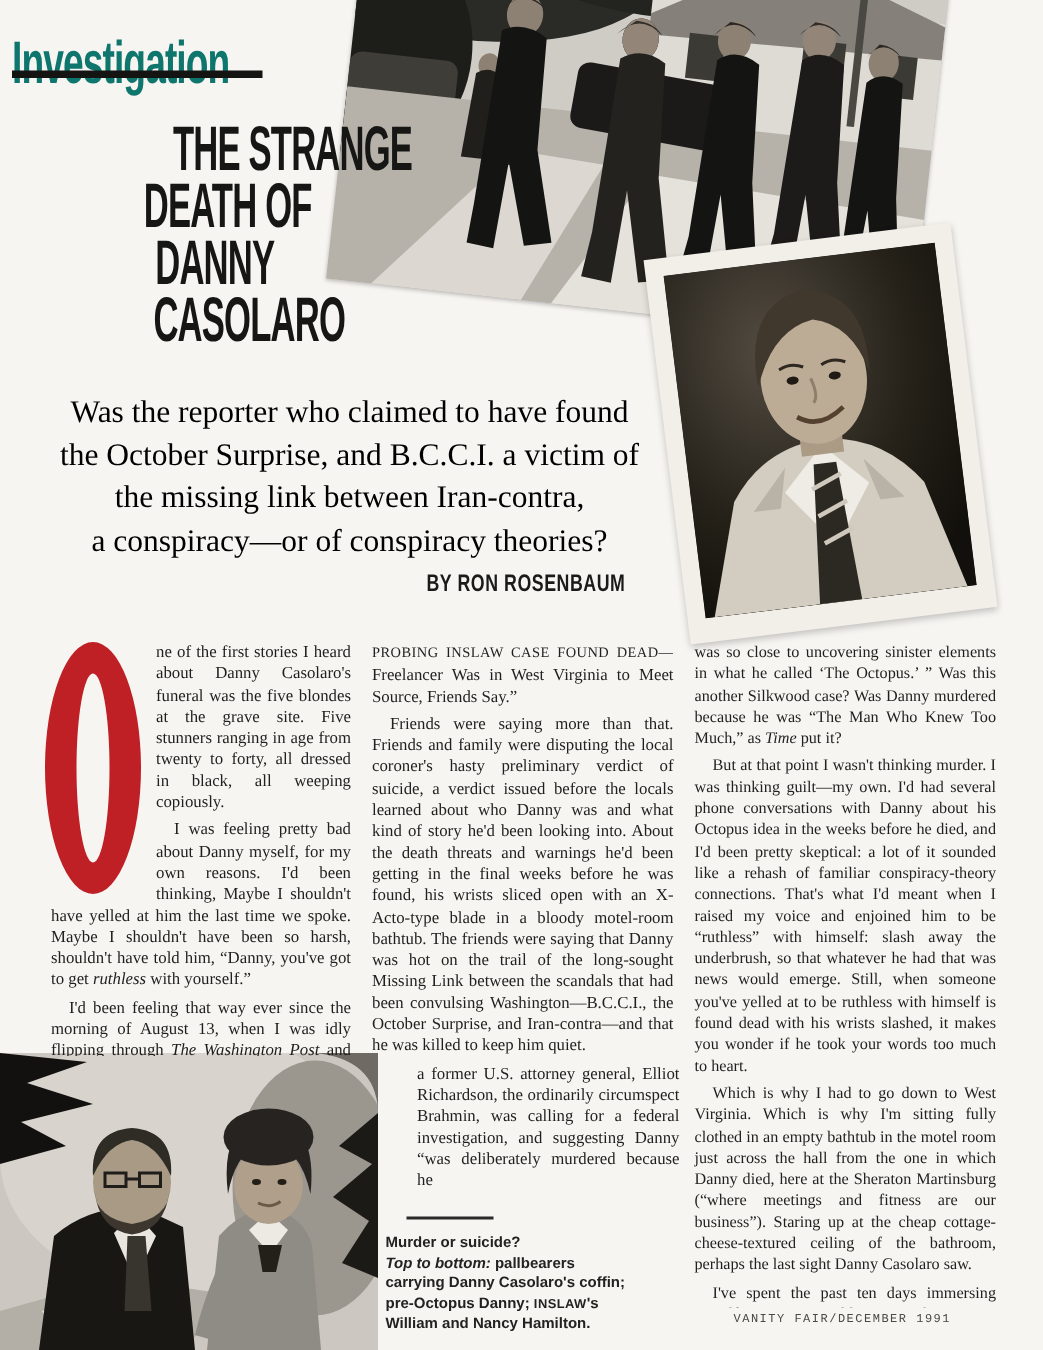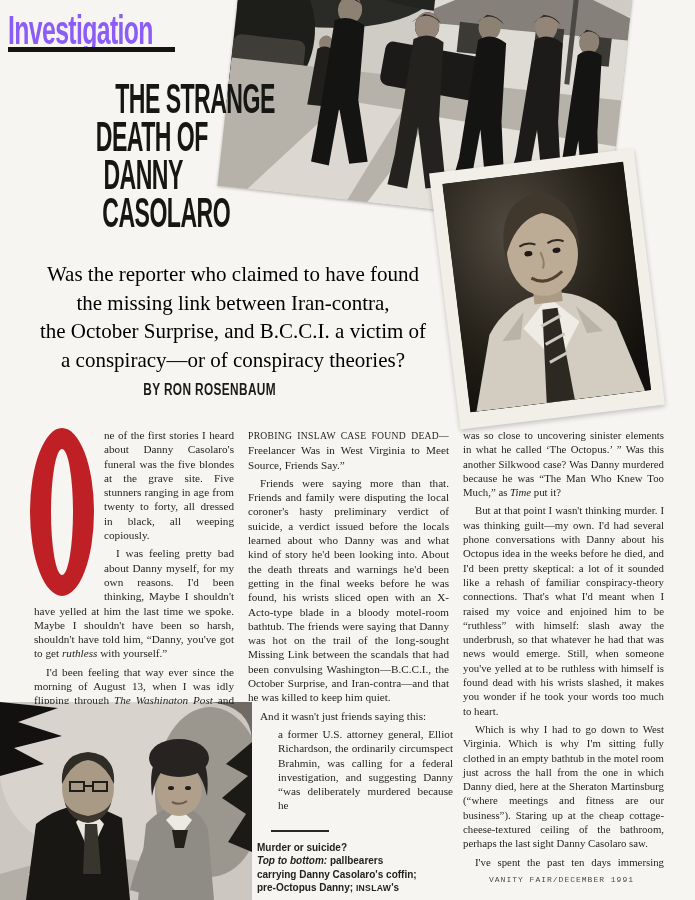--- a/index.html
+++ b/index.html
@@ -1,32 +1,32 @@
 <!DOCTYPE html>
 <html><head>
 <meta charset="utf-8">
 <style>
   html,body{margin:0;padding:0;background:#888;}
   .page{position:relative;width:695px;height:900px;background:#f6f5f2;overflow:hidden;
         font-family:"Liberation Serif",serif;color:#1d1c1a;}
   
-  .kicker{position:absolute;left:8px;top:8px;font-family:"Liberation Sans",sans-serif;
-          font-weight:bold;font-size:40px;line-height:44px;color:#8b5cf6;white-space:nowrap;}
+  .kicker{position:absolute;left:8px;top:20px;font-family:"Liberation Sans",sans-serif;
+          font-weight:bold;font-size:40px;line-height:44px;color:#0f766e;white-space:nowrap;}
   .kicker .squeeze{display:inline-block;transform:scaleX(0.62);transform-origin:left center;letter-spacing:-1px;}
   .kicker-rule{position:absolute;left:8px;top:47px;width:167px;height:5px;background:#141413;}
   
   .title{position:absolute;left:50px;top:80px;width:186px;text-align:center;
          font-family:Liberation Sans, sans-serif;font-weight:bold;font-size:42px;
          line-height:38px;color:#161615;}
   .title .line{display:block;}
   .title .line span{display:inline-block;transform:scaleX(0.55);transform-origin:center;letter-spacing:-1px;white-space:nowrap;}
   
   .deck{position:absolute;left:12px;top:260px;width:442px;text-align:center;
         font-size:21px;line-height:28.5px;color:#000000;}
-  .byline{position:absolute;left:120px;top:381px;width:320px;text-align:left;
+  .byline{position:absolute;left:120px;top:381px;width:320px;text-align:right;
           font-family:"Liberation Sans",sans-serif;font-weight:bold;font-size:16px;color:#1a1a19;}
   .byline span{display:inline-block;transform:scaleX(0.74);transform-origin:center;letter-spacing:0.5px;white-space:nowrap;}
   
   .photo{position:absolute;}
   .photo svg{display:block;width:100%;height:100%;}
   .funeral{left:230px;top:-44px;width:392px;height:252px;transform:rotate(6.3deg);
            box-shadow:0 1px 3px rgba(0,0,0,.25);background:#cfccc6;}
   .portrait{left:444px;top:160px;width:206px;height:258px;transform:rotate(-7deg);
             background:#f2efe9;box-shadow:0 2px 5px rgba(0,0,0,.22);padding:12px 12px 16px 12px;box-sizing:border-box;}
   .portrait .inner{width:100%;height:100%;background:#17140f;}
@@ -178,40 +178,39 @@
 
   <h1 class="title" style="margin:0;font-size:42px;">
     <span class="line"><span>THE STRANGE</span></span>
     <span class="line"><span>DEATH OF</span></span>
     <span class="line"><span>DANNY</span></span>
     <span class="line"><span>CASOLARO</span></span>
   </h1>
 
   <div class="deck">
     <div>Was the reporter who claimed to have found</div>
+    <div>the October Surprise, and B.C.C.I. a victim of</div>
     <div>the missing link between Iran-contra,</div>
-    <div>the October Surprise, and B.C.C.I. a victim of</div>
     <div>a conspiracy—or of conspiracy theories?</div>
   </div>
 
   <div class="byline">
     <span>BY RON ROSENBAUM</span>
   </div>
 
   <div class="col col1">
     <span class="dropcap" aria-label="O"></span>
     <p><span>ne of the first stories I heard about Danny Casolaro's funeral was the five blondes at the grave site. Five stunners ranging in age from twenty to forty, all dressed in black, all weeping copiously.</span></p>
     <p class="ind"><span>I was feeling pretty bad about Danny myself, for my own reasons. I'd been thinking, Maybe I shouldn't have yelled at him the last time we spoke. Maybe I shouldn't have been so harsh, shouldn't have told him, “Danny, you've got to get </span><span class="it">ruthless</span><span> with yourself.”</span></p>
     <p class="ind"><span>I'd been feeling that way ever since the morning of August 13, when I was idly flipping through </span><span class="it">The Washington Post</span><span> and froze at the headline: “</span><span class="sc">WRITER</span></p>
   </div>
 
   <div class="col col2">
     <p><span class="sc">PROBING INSLAW CASE FOUND DEAD—</span><span>Freelancer Was in West Virginia to Meet Source, Friends Say.”</span></p>
     <p class="ind"><span>Friends were saying more than that. Friends and family were disputing the local coroner's hasty preliminary verdict of suicide, a verdict issued before the locals learned about who Danny was and what kind of story he'd been looking into. About the death threats and warnings he'd been getting in the final weeks before he was found, his wrists sliced open with an X-Acto-type blade in a bloody motel-room bathtub. The friends were saying that Danny was hot on the trail of the long-sought Missing Link between the scandals that had been convulsing Washington—B.C.C.I., the October Surprise, and Iran-contra—and that he was killed to keep him quiet.</span></p>
-    <p class="ind"><span>And it wasn't just friends saying this:</span></p>
     <div class="wrapblock"><span>a former U.S. attorney general, Elliot Richardson, the ordinarily circumspect Brahmin, was calling for a federal investigation, and suggesting Danny “was deliberately murdered because he</span></div>
     <div class="cap-rule"></div>
     <div class="caption">
       <span class="q">Murder or suicide?</span>
       <span class="it">Top to bottom:</span><span> pallbearers carrying Danny Casolaro's coffin; pre-Octopus Danny; </span><span class="sc">INSLAW</span><span>'s William and Nancy Hamilton.</span>
     </div>
   </div>
 
   <div class="col col3">
     <p><span>was so close to uncovering sinister elements in what he called ‘The Octopus.’ ” Was this another Silkwood case? Was Danny murdered because he was “The Man Who Knew Too Much,” as </span><span class="it">Time</span><span> put it?</span></p>

